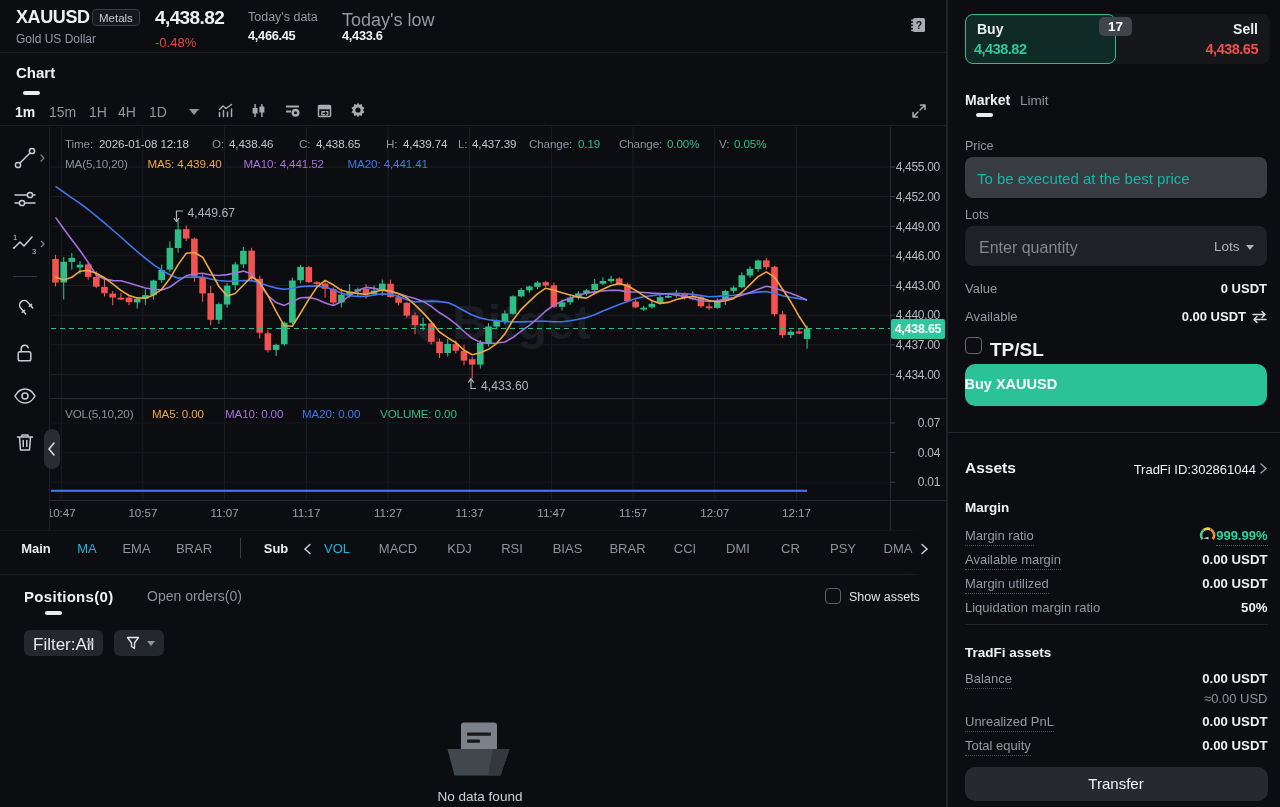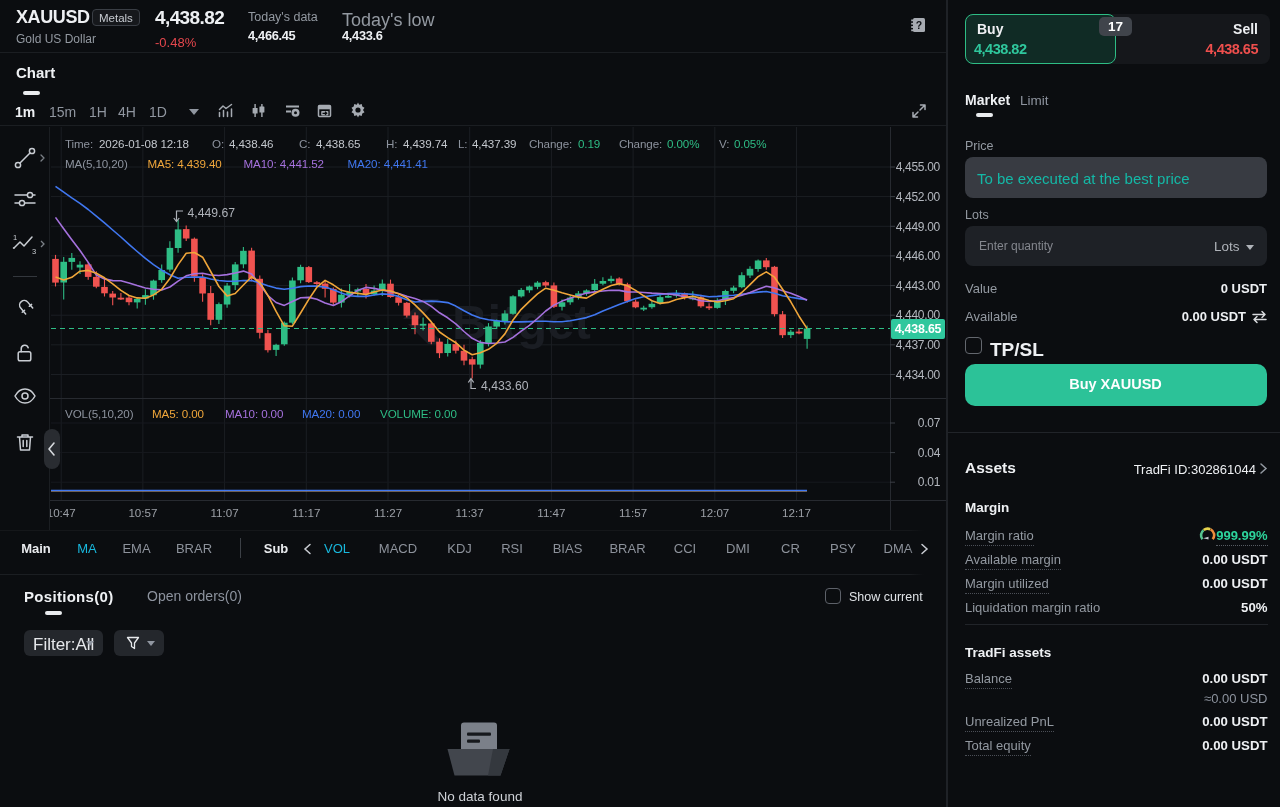--- a/index.html
+++ b/index.html
@@ -448,21 +448,21 @@
     <path d="M7,1.5 L2,6 7,10.5" stroke="#c9ccd2" stroke-width="1.5" fill="none" stroke-linecap="round"></path>
   </svg>
 <svg class="abs" style="left:920px;top:543px;z-index:3" width="9" height="12" viewBox="0 0 9 12">
     <path d="M2,1.5 L7,6 2,10.5" stroke="#c9ccd2" stroke-width="1.5" fill="none" stroke-linecap="round"></path>
   </svg>
 <div class="abs" style="left:909px;top:530px;width:37px;height:45px;background:linear-gradient(90deg,rgba(11,13,16,0),#0b0d10 40%)"></div>
 <div class="abs w b" style="left:24px;top:588px;font-size:15px;letter-spacing:0.3px">Positions(0)</div>
 <div class="abs" style="left:45px;top:611px;width:17px;height:3.5px;background:#e9ebee;border-radius:2px"></div>
 <div class="abs" style="left:147px;top:588px;font-size:14px;color:#8d939e">Open orders(0)</div>
 <div class="abs" style="left:825px;top:588px;width:16px;height:16px;border:1.5px solid #5d6169;border-radius:4px"></div>
-<div class="abs" style="left:849px;top:590px;font-size:12.5px;color:#dfe2e6">Show current</div>
+<div class="abs" style="left:849px;top:590px;font-size:12.5px;color:#dfe2e6">Show assets</div>
 <div class="abs" style="left:24px;top:630px;width:79px;height:26px;background:#24272c;border-radius:6px"></div>
 <div class="abs" style="left:33px;top:635px;font-size:17px;color:#e6e8eb">Filter:All</div>
 <div class="abs" style="left:86px;top:641px;width:0;height:0;border-left:4.5px solid transparent;border-right:4.5px solid transparent;border-top:5.5px solid #9096a0"></div>
 <div class="abs" style="left:114px;top:630px;width:50px;height:26px;background:#24272c;border-radius:6px"></div>
 <svg class="abs" style="left:126px;top:636px" width="14" height="14" viewBox="0 0 14 14">
     <path d="M1.5,1.5 h11 L8.5,7 v5.5 l-3,-2 V7 Z" stroke="#e6e8eb" stroke-width="1.3" fill="none" stroke-linejoin="round"></path>
   </svg>
 <div class="abs" style="left:147px;top:641px;width:0;height:0;border-left:4.5px solid transparent;border-right:4.5px solid transparent;border-top:5.5px solid #9096a0"></div>
 <svg class="abs" style="left:440px;top:718px" width="80" height="62" viewBox="0 0 80 62">
 <rect x="21" y="4.5" width="36" height="36" rx="3" fill="#7b8089"></rect>
@@ -481,36 +481,36 @@
 <div class="abs w b" style="right:22px;top:21px;font-size:14px">Sell</div>
 <div class="abs b" style="right:22px;top:41px;font-size:14.5px;letter-spacing:-0.5px;color:#ef4f4d">4,438.65</div>
 <div class="abs w b" style="left:17px;top:92px;font-size:14px">Market</div>
 <div class="abs" style="left:28px;top:112.5px;width:17px;height:4px;background:#e9ebee;border-radius:2px"></div>
 <div class="abs" style="left:72px;top:92.5px;font-size:13.5px;color:#8d939e">Limit</div>
 <div class="abs g" style="left:17px;top:139px;font-size:12.5px">Price</div>
 <div class="abs" style="left:16.5px;top:157px;width:302px;height:40.5px;background:#383b42;border-radius:8px"></div>
 <div class="abs" style="left:29px;top:170px;font-size:15px;color:#14b8a6">To be executed at the best price</div>
 <div class="abs g" style="left:17px;top:208px;font-size:12.5px">Lots</div>
 <div class="abs" style="left:16.5px;top:226px;width:302px;height:40px;background:#1e2126;border-radius:8px"></div>
-<div class="abs" style="left:31px;top:239px;font-size:12px;color:#84878e">Enter quantity</div>
+<div class="abs" style="left:31px;top:239px;font-size:16px;color:#84878e">Enter quantity</div>
 <div class="abs" style="left:266px;top:239px;font-size:13.5px;color:#b0b4ba">Lots</div>
 <div class="abs" style="left:298px;top:245px;width:0;height:0;border-left:4.5px solid transparent;border-right:4.5px solid transparent;border-top:5.5px solid #b0b4ba"></div>
 <div class="abs g" style="left:17px;top:281px;font-size:13px">Value</div>
 <div class="abs w b" style="right:13px;top:281px;font-size:13px">0 USDT</div>
 <div class="abs g" style="left:17px;top:309px;font-size:13px">Available</div>
 <div class="abs w b" style="right:34px;top:309px;font-size:13px">0.00 USDT</div>
 <svg class="abs" style="right:12px;top:310px" width="17" height="14" viewBox="0 0 17 14">
 <g stroke="#d8dadd" stroke-width="1.5" fill="none" stroke-linecap="round" stroke-linejoin="round">
 <path d="M2,4.5 h12 M11,1.5 l3,3 -3,3"></path>
         <path d="M15,9.5 H3 M6,6.5 l-3,3 3,3"></path>
       </g>
     </svg>
 <div class="abs" style="left:16.5px;top:337px;width:17px;height:17px;border:1.5px solid #63676e;border-radius:4px"></div>
 <div class="abs w" style="left:42px;top:339px;font-size:19px;font-weight:600">TP/SL</div>
-<div class="abs" style="left:16.5px;top:364px;width:302px;height:41.5px;background:#2cc298;border-radius:10px;text-align:center;line-height:41.5px;font-size:14.5px;font-weight:600;color:#fdfefe">Buy XAUUSD</div>
+<div class="abs" style="left:16.5px;top:364px;width:302px;height:41.5px;background:#2cc298;border-radius:10px;text-align:left;line-height:41.5px;font-size:14.5px;font-weight:600;color:#fdfefe">Buy XAUUSD</div>
 <div class="abs" style="left:0;top:431.5px;width:332px;height:1px;background:#212429"></div>
 <div class="abs w b" style="left:17px;top:459px;font-size:15.5px">Assets</div>
 <div class="abs w" style="right:24px;top:461.5px;font-size:13px">TradFi ID:302861044</div>
 <svg class="abs" style="right:12px;top:462px" width="9" height="13" viewBox="0 0 9 13">
       <path d="M2,2 L7,6.5 2,11" stroke="#9399a1" stroke-width="1.5" fill="none" stroke-linecap="round"></path>
     </svg>
 <div class="abs w b" style="left:17px;top:500px;font-size:13.5px">Margin</div>
 <div class="row-l" style="top:528px"><span class="dot">Margin ratio</span></div>
 <svg class="abs" style="right:64px;top:526px" width="17" height="17" viewBox="0 0 17 17">
 <path d="M3.4,13.2 A6.3,6.3 0 0 1 4.5,4.3" fill="none" stroke="#57c690" stroke-width="2.6"></path>
@@ -527,13 +527,14 @@
 <div class="abs w b" style="right:12.5px;top:600px;font-size:13.2px;">50%</div>
 <div class="abs" style="left:17px;top:623.5px;width:303px;height:1px;background:#212429"></div>
 <div class="abs w b" style="left:17px;top:645px;font-size:13.5px">TradFi assets</div>
 <div class="row-l" style="top:671px"><span class="dot">Balance</span></div>
 <div class="abs w b" style="right:12.5px;top:671px;font-size:13.2px;">0.00 USDT</div>
 <div class="abs" style="right:12.5px;top:691px;font-size:13px;color:#8d939e">≈0.00 USD</div>
 <div class="row-l" style="top:714px"><span class="dot">Unrealized PnL</span></div>
 <div class="abs w b" style="right:12.5px;top:714px;font-size:13.2px;">0.00 USDT</div>
 <div class="row-l" style="top:738px"><span class="dot">Total equity</span></div>
 <div class="abs w b" style="right:12.5px;top:738px;font-size:13.2px;">0.00 USDT</div>
+<div class="abs" style="left:16.5px;top:767px;width:303px;height:33.5px;background:#26292e;border-radius:10px;text-align:center;line-height:33.5px;font-size:15px;color:#f2f4f7">Transfer</div>
 </div>
 <div class="abs" style="left:946px;top:0;width:1.5px;height:807px;background:#1f2227"></div>
 </body></html>

